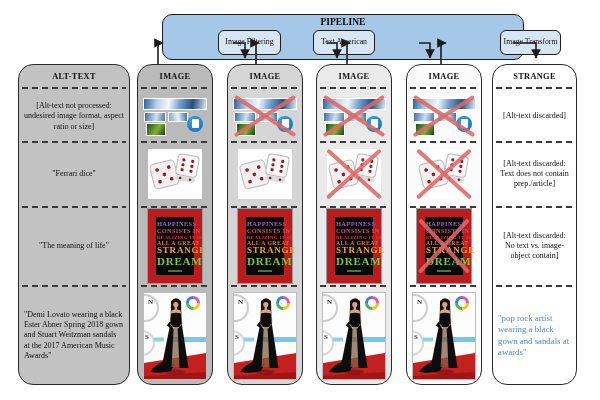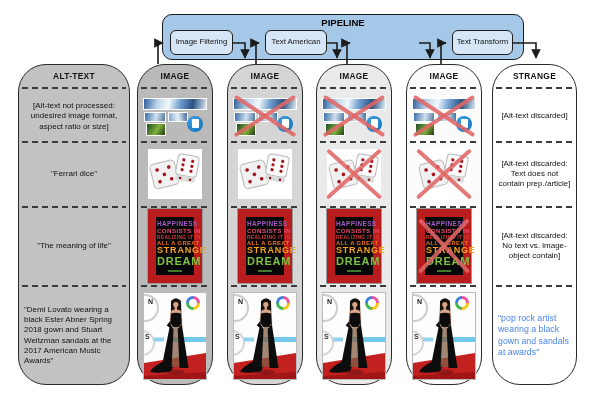--- a/index.html
+++ b/index.html
@@ -1,32 +1,32 @@
 <!DOCTYPE html>
 <html><head>
 <meta charset="utf-8">
 <style>
   html,body{margin:0;padding:0;background:#fff;}
   .canvas{position:relative;width:600px;height:400px;background:#fff;
-          font-family:Liberation Sans, sans-serif;overflow:hidden;}
+          font-family:Liberation Serif, serif;overflow:hidden;}
 
   
   .pipeline{position:absolute;left:162px;top:14px;width:360px;height:44px;
             background:#a6c8e8;border:1.5px solid #1c1c1c;border-radius:10px;z-index:1;}
   .pipeline-title{position:absolute;top:2px;left:0;right:0;text-align:center;
                   font-size:9.5px;font-weight:bold;color:#000;}
   .stage{position:absolute;top:30px;height:25px;background:#d6e6f6;border:1.3px solid #1c1c1c;
          border-radius:6px;display:flex;align-items:center;justify-content:center;text-align:center;
-         font-size:7.8px;line-height:1.12;color:#111;z-index:2;padding:0 2px;box-sizing:border-box;}
+         font-size:7.8px;line-height:1.12;color:#111;z-index:2;padding:0 2px;box-sizing:border-box;margin-left:48px;}
   .stage1{left:170px;width:63px;} .stage2{left:265px;width:62px;}
   .stage3{left:356px;width:63px;} .stage4{left:452px;width:61px;}
   .arrows{position:absolute;left:0;top:0;z-index:3;pointer-events:none;}
 
   
-  .col{position:absolute;top:64px;height:321px;border:1.5px solid #2a2a2a;border-radius:28px;
+  .col{position:absolute;top:64px;height:321px;border:1.5px solid #2a2a2a;border-radius:15px;
        box-sizing:border-box;z-index:2;}
   .col-alt{left:18px;width:112px;background:#c2c2c2;}
   .col-img0{left:137px;width:76px;background:#bababa;}
   .col-img1{left:227px;width:76px;background:#d5d5d5;}
   .col-img2{left:316px;width:76px;background:#eaeaea;}
   .col-img3{left:406px;width:76px;background:#fbfbfb;}
   .col-cap{left:492px;width:85px;background:#ffffff;}
   .col-header{position:absolute;top:0;left:0;right:0;height:22px;display:flex;align-items:center;
               justify-content:center;font-size:8.4px;font-weight:bold;color:#111;letter-spacing:.3px;}
   .sep{position:absolute;left:3px;right:3px;height:1.6px;
@@ -79,21 +79,21 @@
 </head>
 <body>
 
 <div class="canvas">
 
   <div class="pipeline">
     <div class="pipeline-title">PIPELINE</div>
   </div>
   <div class="stage stage1">Image Filtering</div>
   <div class="stage stage2">Text American</div>
-  <div class="stage stage4">Text Transform</div>
+  <div class="stage stage4">Image Transform</div>
 
   <svg class="arrows" width="600" height="70">
     <defs>
       <marker id="ah" markerWidth="7" markerHeight="7" refX="5.5" refY="3" orient="auto">
         <path d="M0,0 L6,3 L0,6 z" fill="#1c1c1c"></path>
       </marker>
     </defs>
     <g fill="none" stroke="#1c1c1c" stroke-width="1.6">
       <path d="M158,64 L158,43 L163,43" marker-end="url(#ah)"></path>
       <path d="M233,43 L245,43 L245,58" marker-end="url(#ah)"></path>

